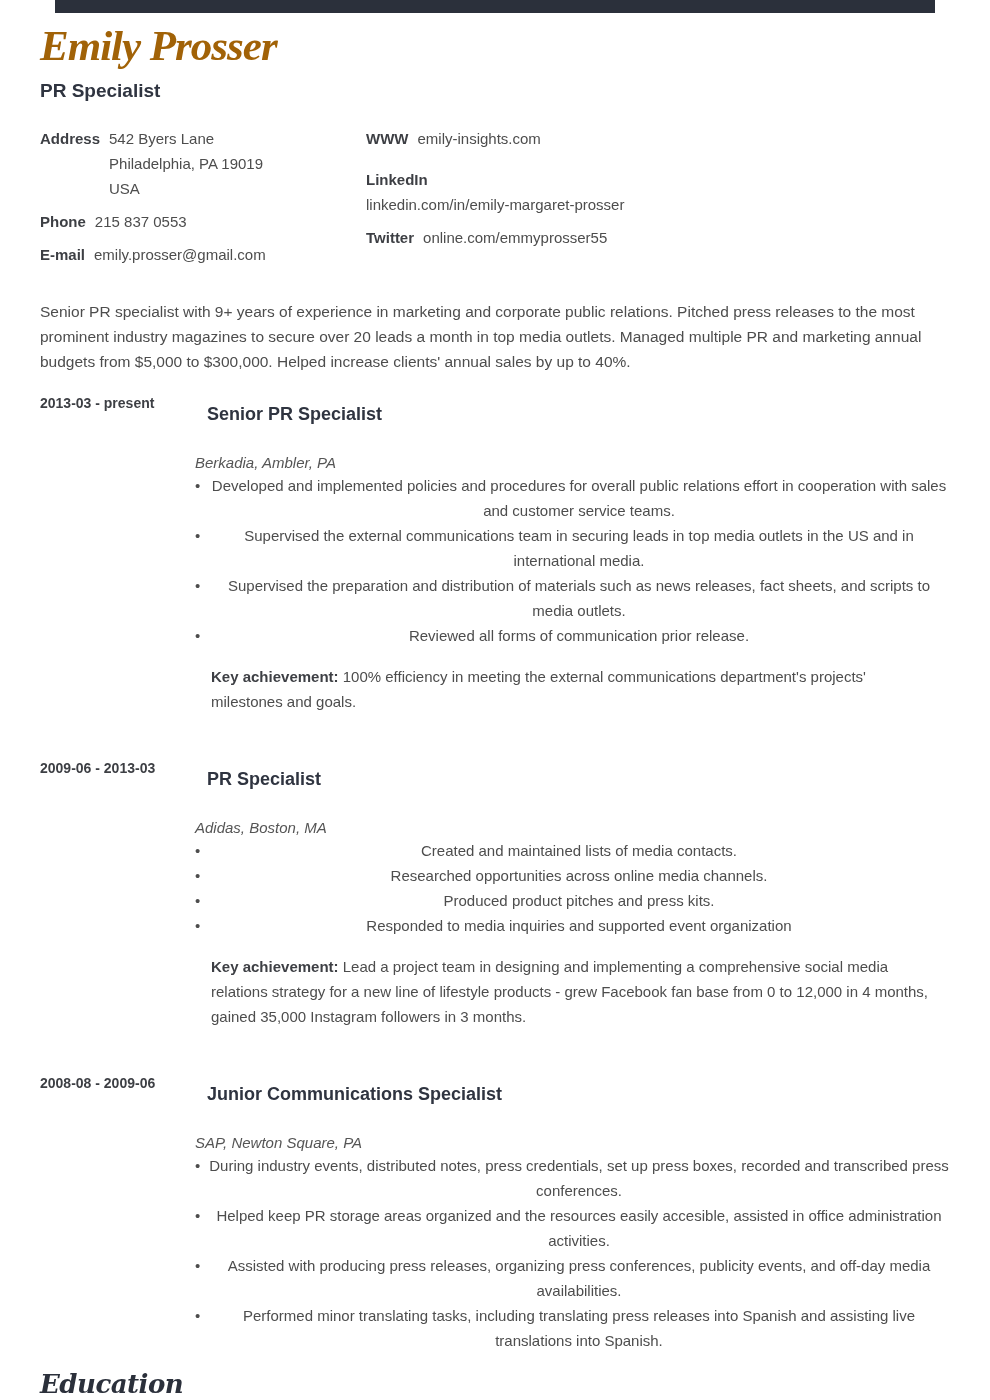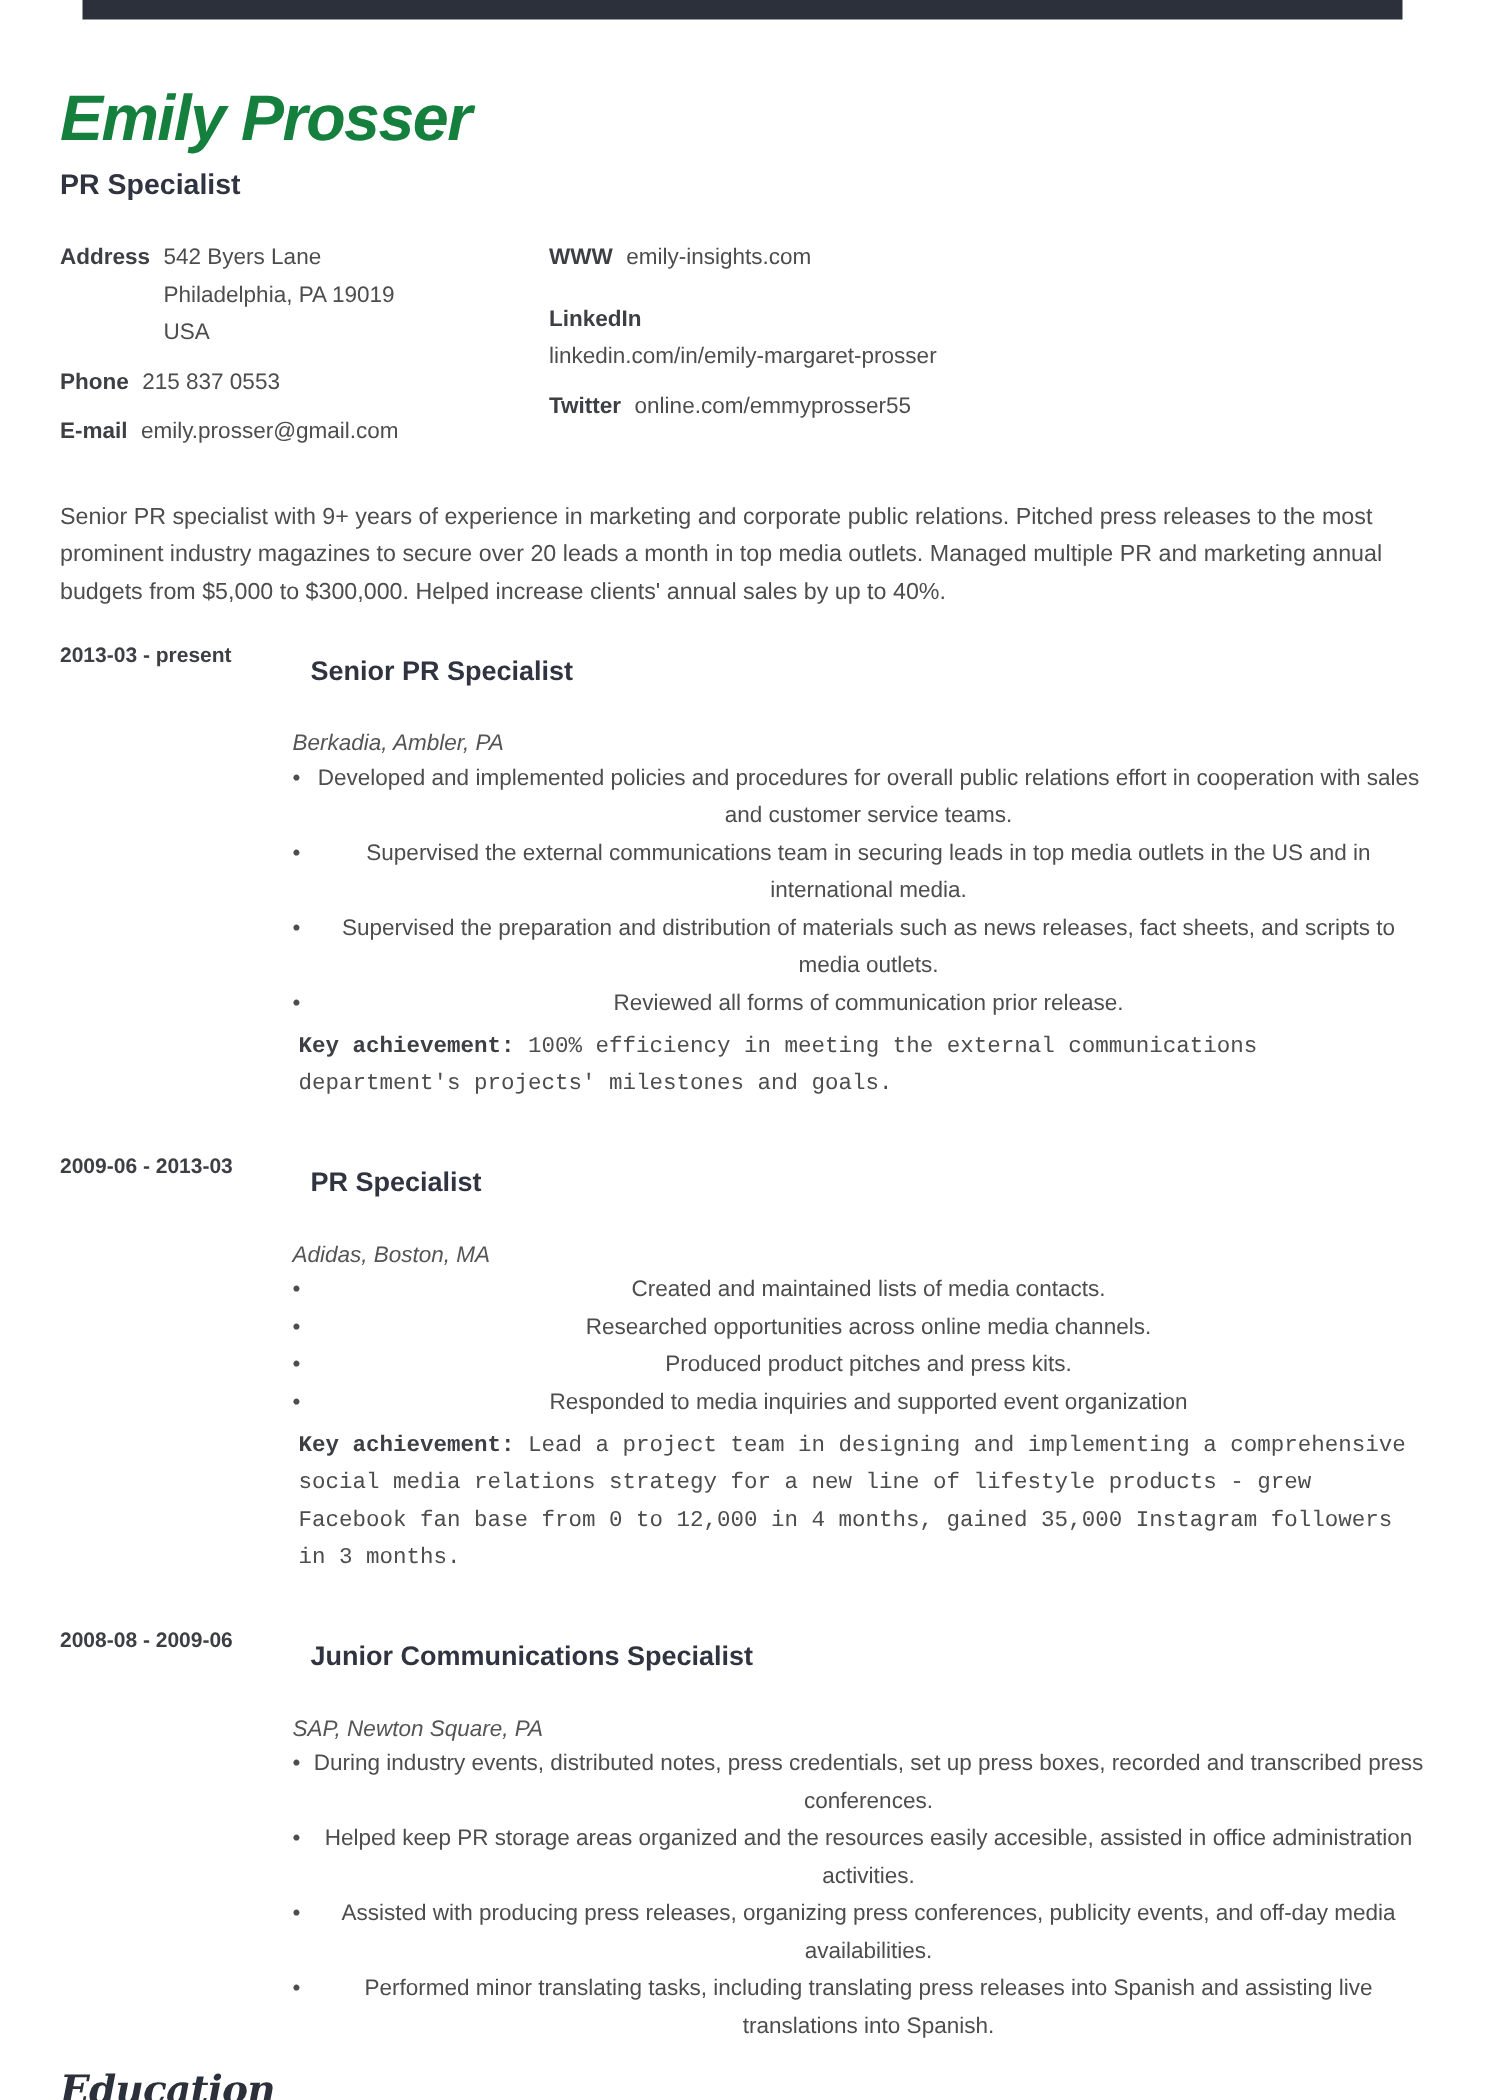--- a/index.html
+++ b/index.html
@@ -14,28 +14,28 @@
   }
   .top-ribbon {
     height: 13px;
     margin: 0 55px;
     background: #2b303b;
   }
   .page { padding: 0 40px; }
 
   
   h1.name {
-    margin: 42px 0 0;
-    font-family: Liberation Sans, sans-serif;
+    margin: 9px 0 0;
+    font-family: Liberation Serif, serif;
     font-style: italic;
     font-weight: 700;
     font-size: 43px;
     line-height: 48px;
     letter-spacing: -1px;
-    color: #15803d;
+    color: #a16207;
   }
   h2.job-title {
     margin: 10px 0 0;
     font-size: 19px;
     font-weight: 700;
     line-height: 22px;
     color: #2f3440;
   }
 
   
@@ -116,21 +116,21 @@
     line-height: 25px;
     color: #4d4d4d;
   }
   ul.bullets li::before {
     content: "\2022";
     position: absolute;
     left: 0;
     top: 0;
     color: #4d4d4d;
   }
-  .ka { margin: 4px; font-size: 15px; line-height: 25px; color: #4d4d4d; font-family: Liberation Mono, monospace; }
+  .ka { margin: 16px; font-size: 15px; line-height: 25px; color: #4d4d4d; }
   .ka-label { font-weight: 700; color: #3d3f44; }
   .edu-school {
     margin-top: 10px;
     font-size: 14.5px;
     font-weight: 700;
     line-height: 18px;
     color: #3d3f44;
   }
 </style>
 </head>

